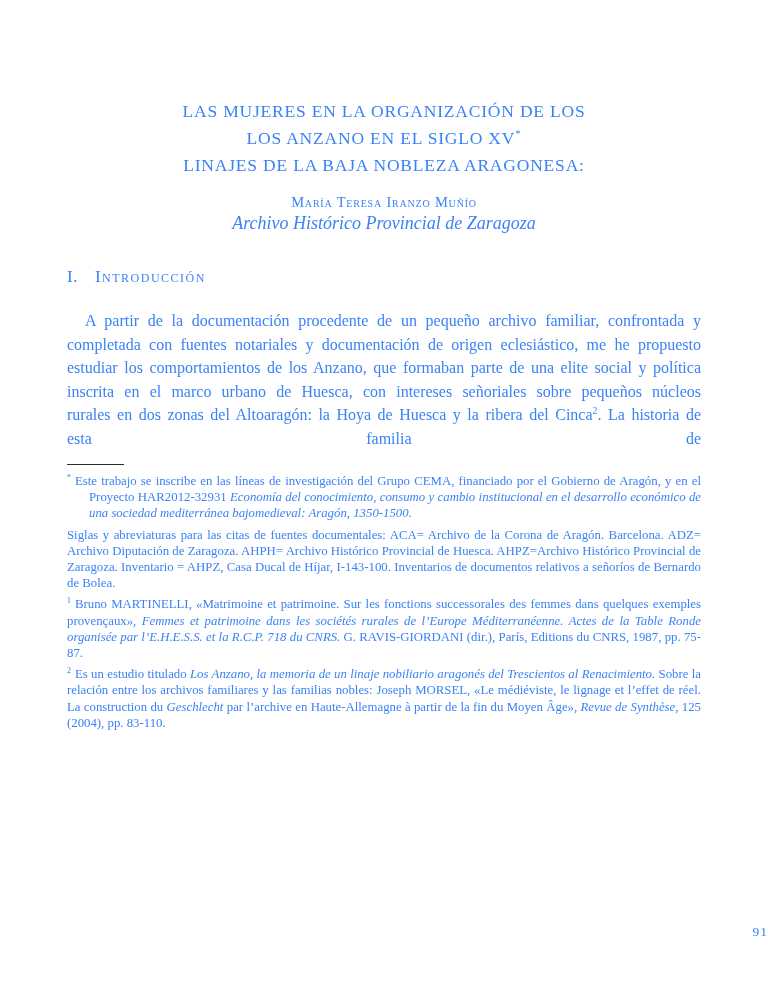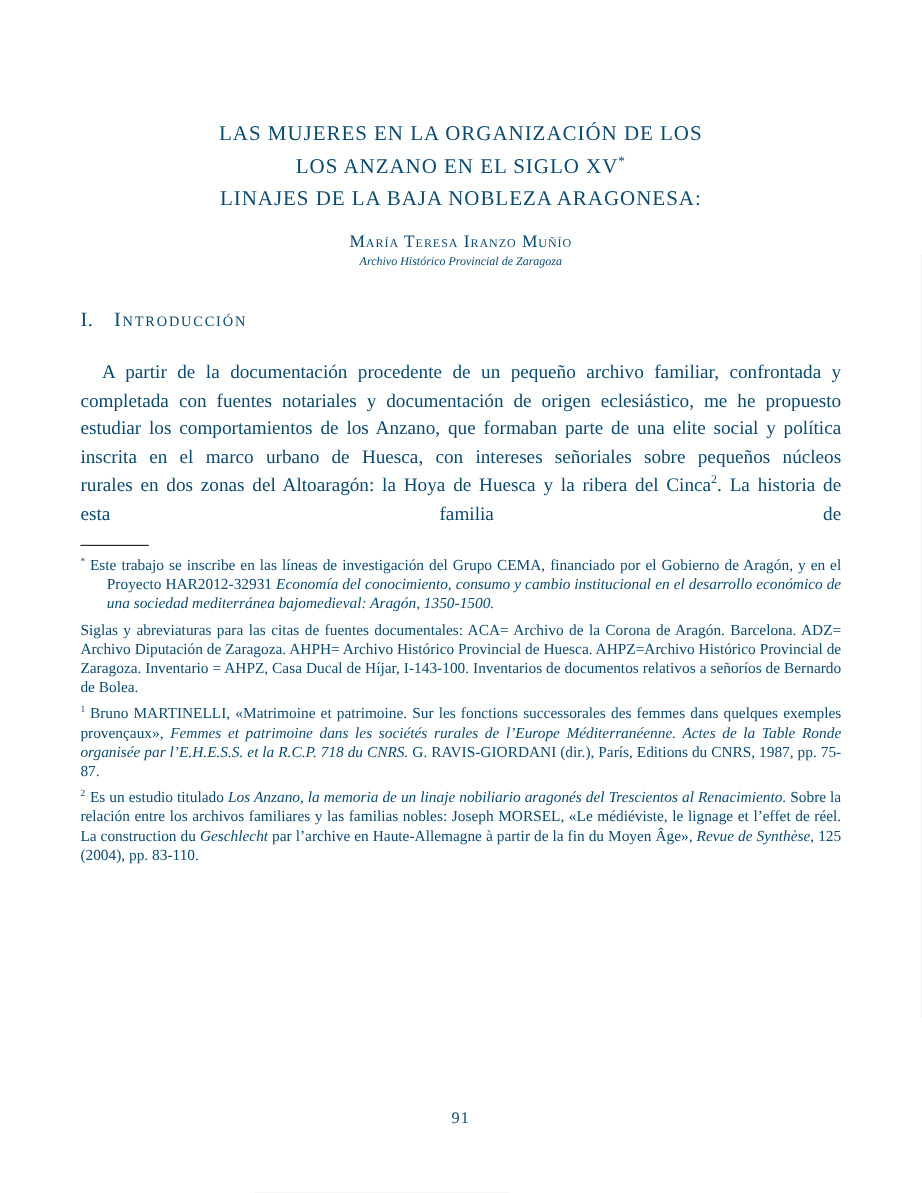--- a/index.html
+++ b/index.html
@@ -2,36 +2,36 @@
 <html><head>
 <meta charset="utf-8">
 <style>
   html, body { margin:0; padding:0; background:#e9e9e9; }
   .page {
     width:768px; height:994px; margin:0 auto;
     box-sizing:border-box;
     padding:98px 67px 0 67px;
     position:relative; overflow:hidden;
     background:#ffffff;
-    color:#0c4a6e;
+    color:#3b82f6;
     font-family:"Liberation Serif","DejaVu Serif",serif;
   }
   .title {
     margin:0; font-weight:normal;
     font-size:17.5px; line-height:27px;
     letter-spacing:0.8px; text-align:center;
   }
   .tline { display:block; }
   .byline {
     margin-top:15px; text-align:center;
     font-variant:small-caps; font-size:14.5px; letter-spacing:0.8px;
   }
   .affiliation {
     margin-top:2px; text-align:center;
-    font-style:italic; font-size:10px;
+    font-style:italic; font-size:18px;
   }
   .epigraph {
     margin:45px 0 0 150px; width:468px;
     font-size:13px; line-height:21.5px;
     text-align:justify; text-align-last:justify;
     word-spacing:1px;
   }
   .section-heading {
     margin:33px 0 0 0; font-weight:normal;
     font-size:17px; letter-spacing:0.5px;
@@ -49,21 +49,21 @@
     border-top:1.2px solid #2b2b2b;
   }
   .footnotes { margin-top:8px; font-size:12.8px; line-height:16.2px; }
   .fn { margin:0 0 5px 0; text-align:justify; }
   .fn.hang { padding-left:22px; text-indent:-22px; }
   .sup { font-size:0.62em; vertical-align:super; line-height:0; }
   .marker { margin-right:4px; }
   .it { font-style:italic; }
   .page-number {
     position:absolute; left:0; right:0; bottom:54px;
-    text-align:center; font-size:13.5px; letter-spacing:1px;
+    text-align:right; font-size:13.5px; letter-spacing:1px;
   }
 </style>
 </head>
 <body>
 
 <div class="page">
 
   <h1 class="title">
     <span class="tline">LAS MUJERES EN LA ORGANIZACIÓN DE LOS</span>
     <span class="tline"><span>LOS ANZANO EN EL SIGLO XV</span><sup class="sup">*</sup></span>

